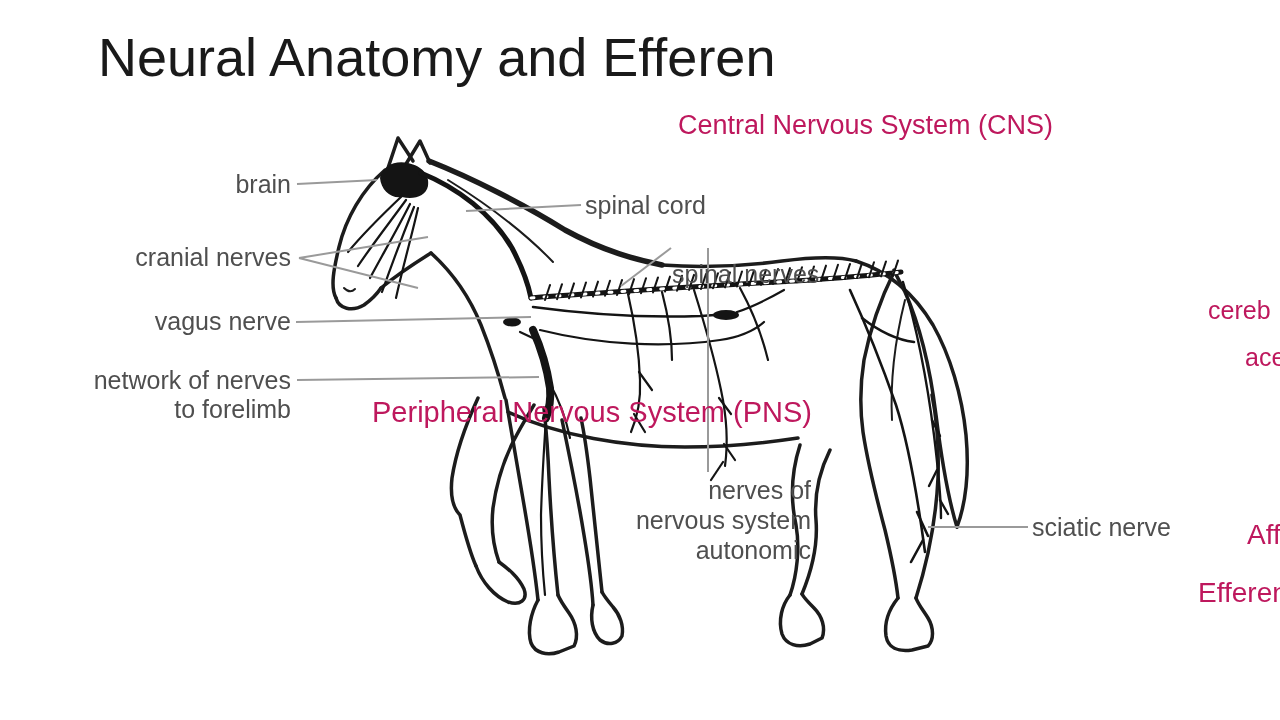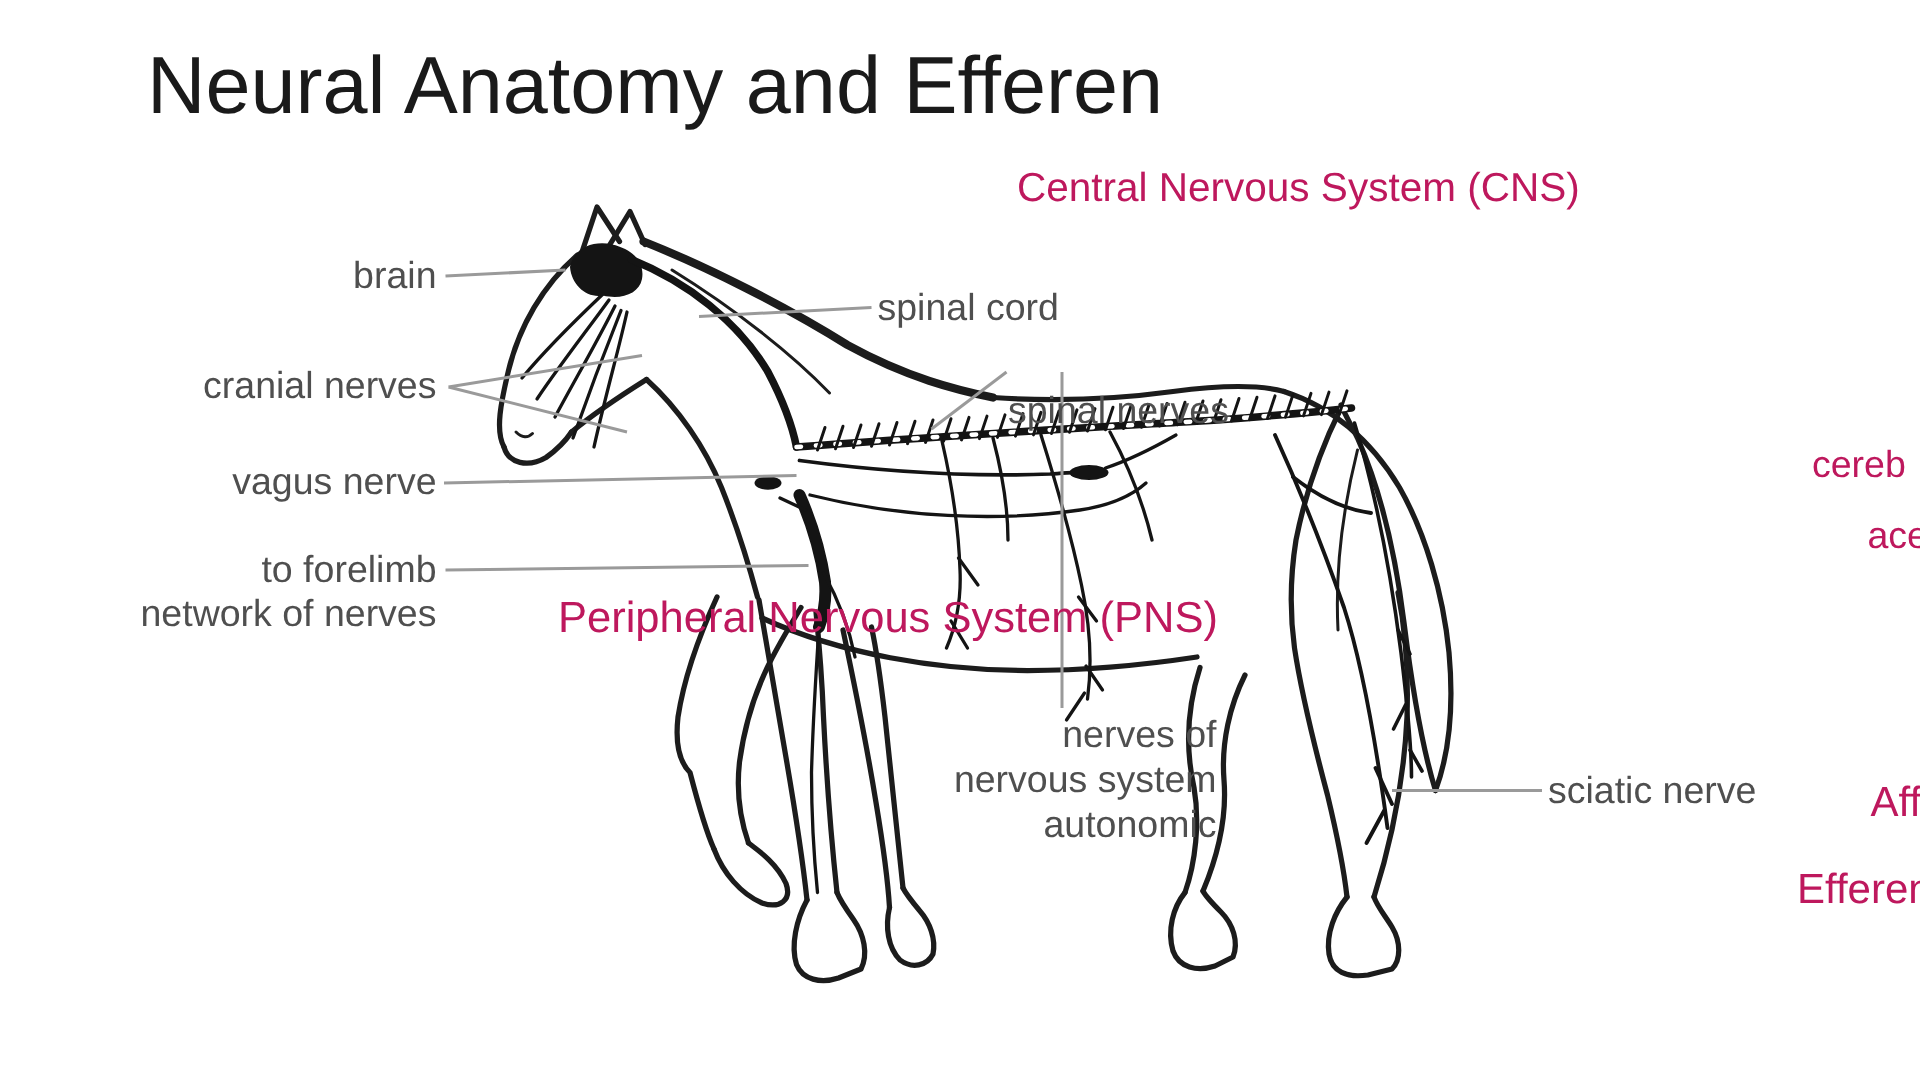--- a/index.html
+++ b/index.html
@@ -182,22 +182,22 @@
 
   <div class="title">Neural Anatomy and Efferen</div>
 
   <div class="seg" style="left:678px;top:110px;font-size:27px;">Central Nervous System (CNS)</div>
   <div class="seg" style="left:372px;top:396px;font-size:29px;">Peripheral Nervous System (PNS)</div>
 
   <div class="lbl r" style="left:150px;top:170px;width:141px;">brain</div>
   <div class="lbl r" style="left:110px;top:243px;width:181px;">cranial nerves</div>
   <div class="lbl r" style="left:130px;top:307px;width:161px;">vagus nerve</div>
   <div class="lbl r" style="left:80px;top:366px;width:211px;">
+    <div>network of nerves</div>
     <div>to forelimb</div>
-    <div>network of nerves</div>
   </div>
   <div class="lbl" style="left:585px;top:191px;">spinal cord</div>
   <div class="lbl" style="left:672px;top:219px;margin-top:41px;">spinal nerves</div>
   <div class="lbl c" style="left:605px;top:475px;width:206px;line-height:30px;">
     <div>nerves of</div>
     <div>nervous system</div>
     <div>autonomic</div>
   </div>
   <div class="lbl" style="left:1032px;top:513px;">sciatic nerve</div>
 

